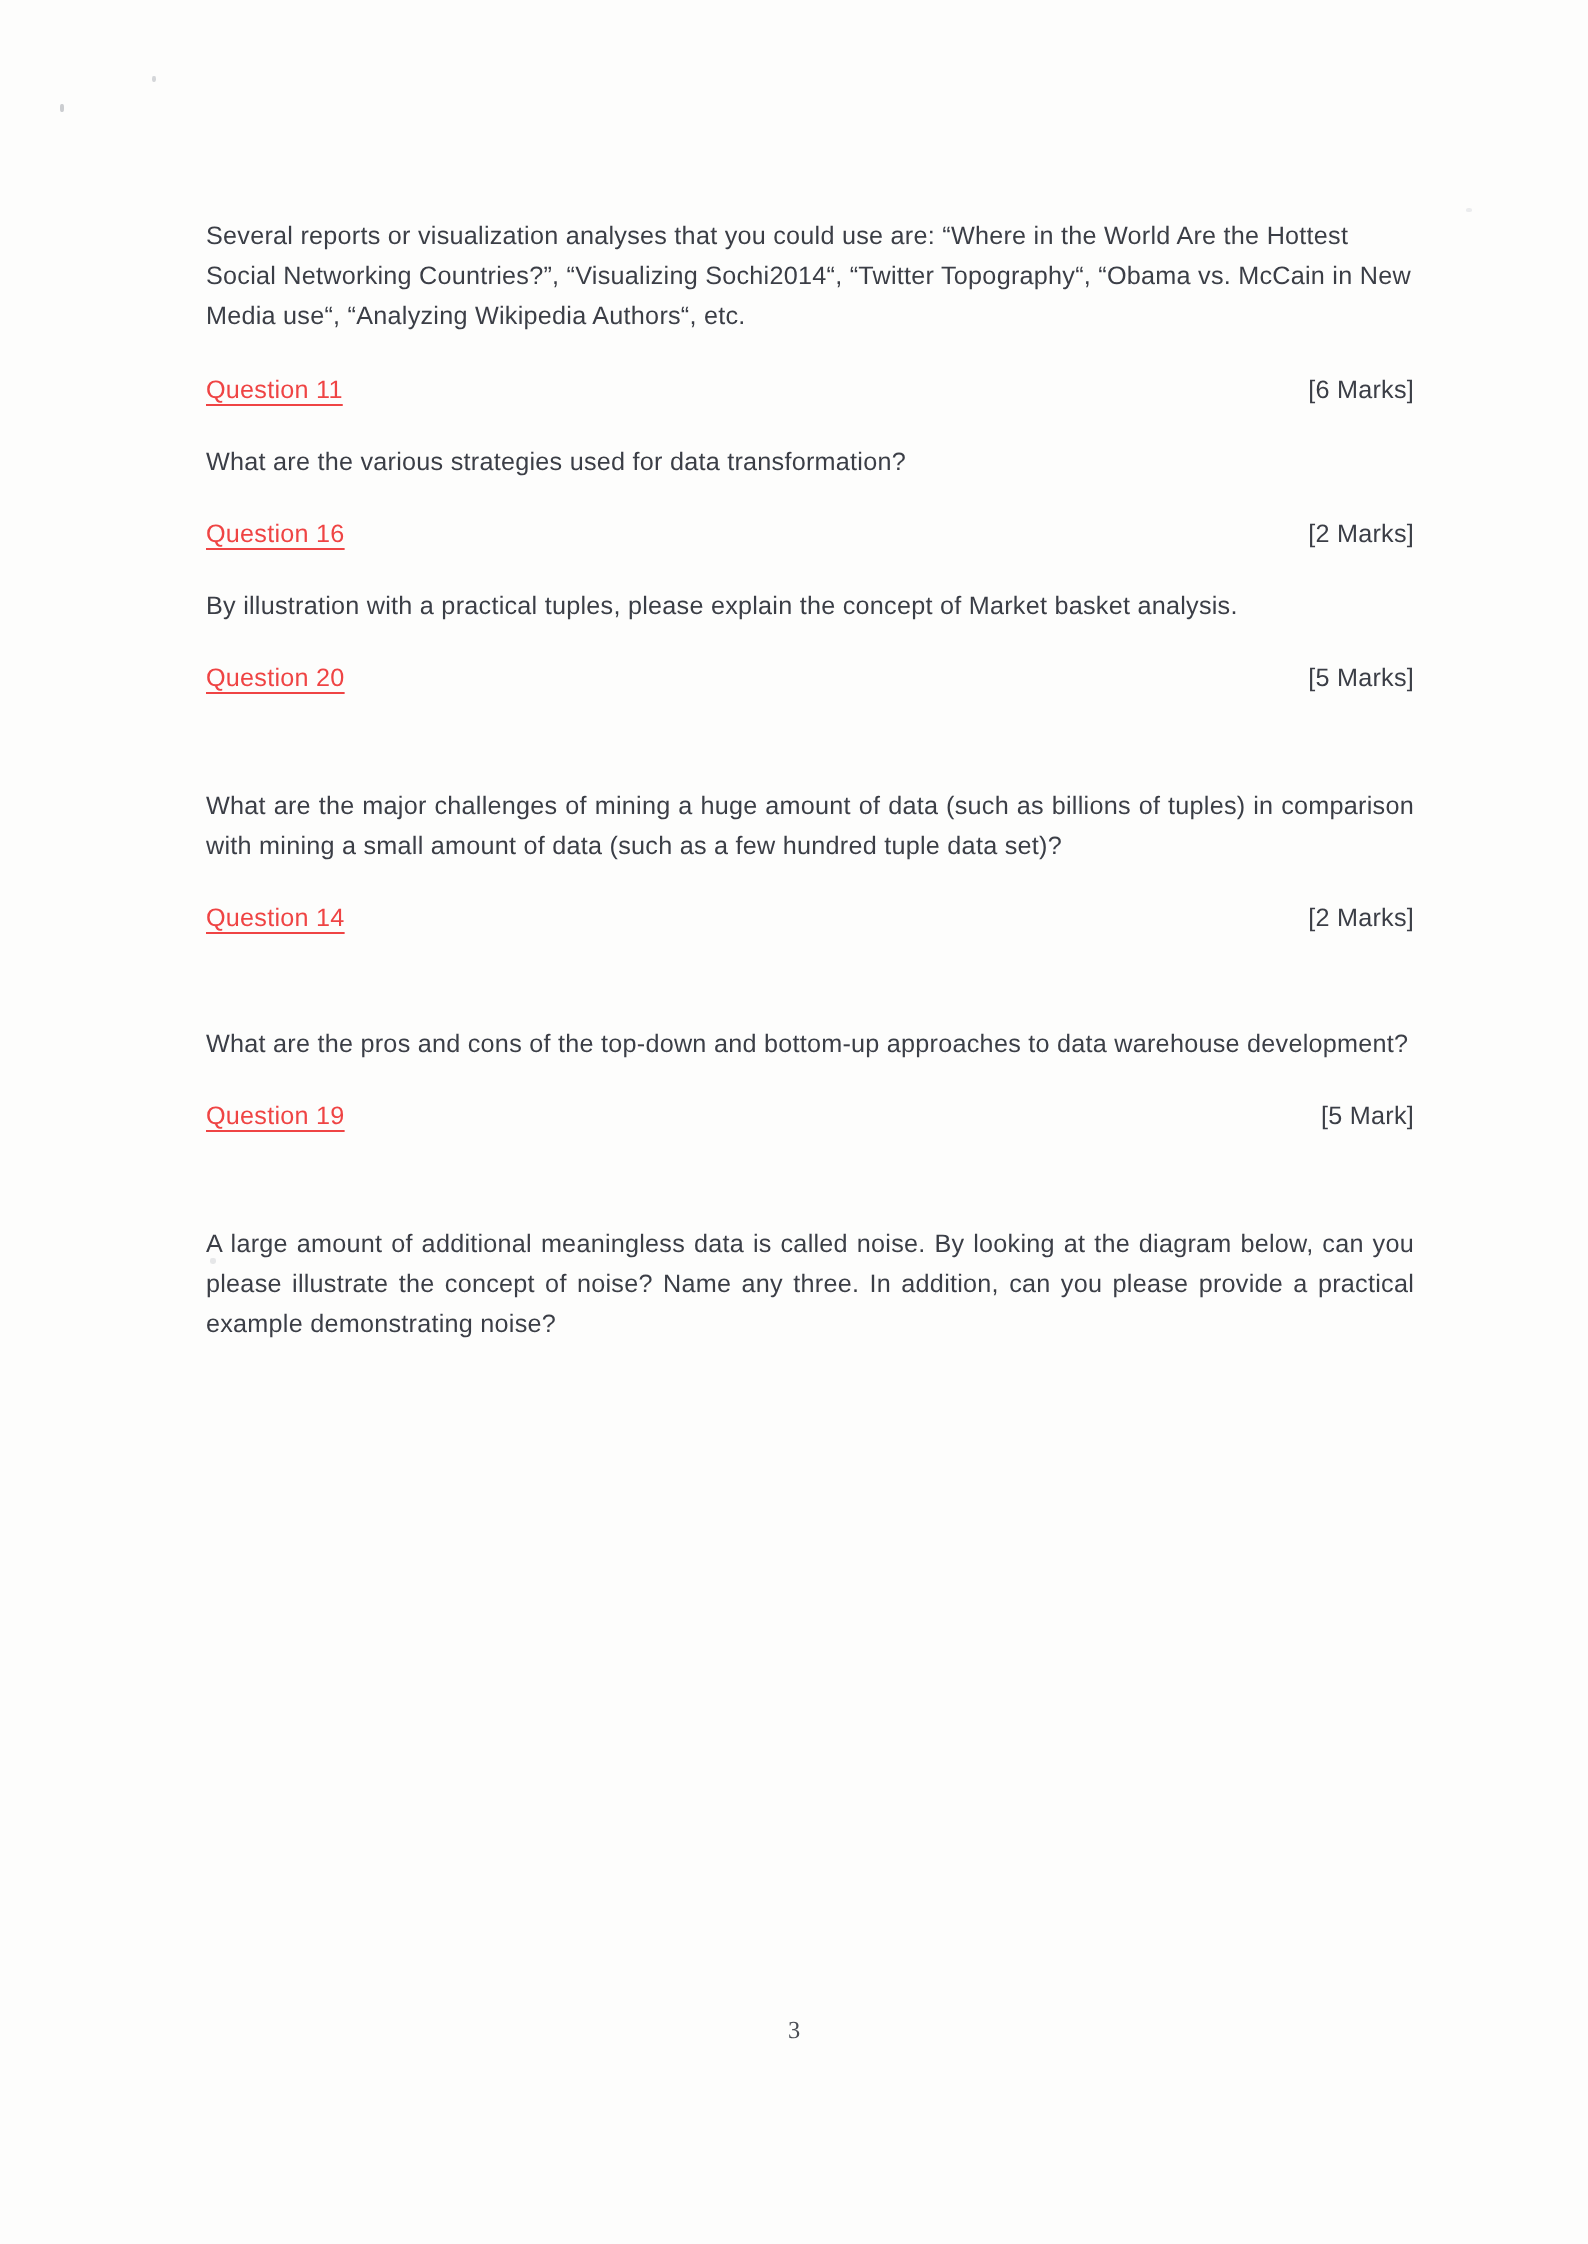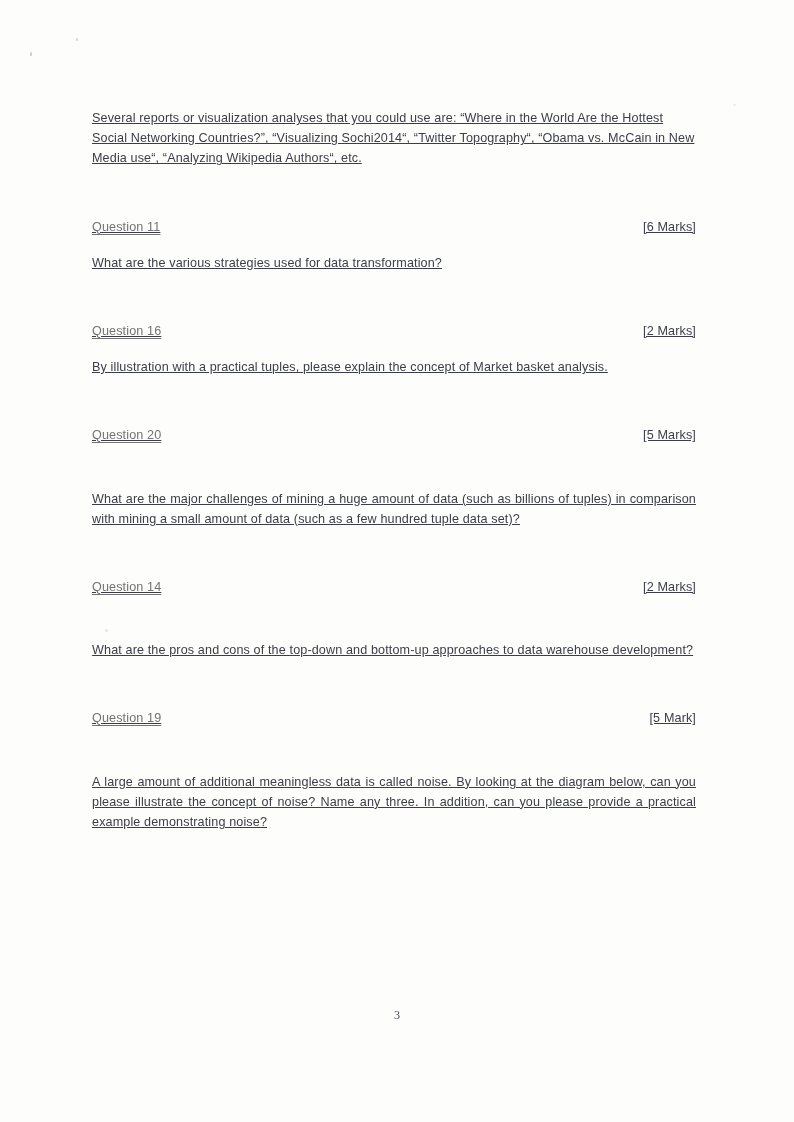--- a/index.html
+++ b/index.html
@@ -12,24 +12,23 @@
     width: 794px;
     height: 1122px;
     background: #fdfdfc;
     overflow: hidden;
     font-family: "Liberation Sans", sans-serif;
     color: #3b3e46;
     -webkit-font-smoothing: antialiased;
   }
   .content {
     position: absolute;
-    left: 92px;
+    left: 103px;
     top: 108px;
     width: 604px;
-    text-decoration: underline;
   }
   .para {
     font-size: 12.6px;
     line-height: 20.2px;
     text-align: left;
     margin: 0;
     letter-spacing: 0.01em;
     color: #3b3e46;
   }
   .para.justify {
@@ -42,29 +41,28 @@
     justify-content: space-between;
     align-items: baseline;
     margin: 0;
   }
   .q-title {
     font-size: 12.6px;
     line-height: 20.2px;
     text-decoration: underline;
     text-underline-offset: 2.5px;
     text-decoration-thickness: 1px;
-    color: #737373;
+    color: #ef4444;
     letter-spacing: 0.01em;
   }
   .q-marks {
     font-size: 12.6px;
     line-height: 20.2px;
     color: #3b3e46;
     letter-spacing: 0.01em;
-    margin-top: 32px;
   }
   .gap-sm { height: 16px; }
   .gap-md { height: 16px; }
   .page-number {
     position: absolute;
     left: 0;
     top: 1008px;
     width: 794px;
     text-align: center;
     font-size: 12.2px;

